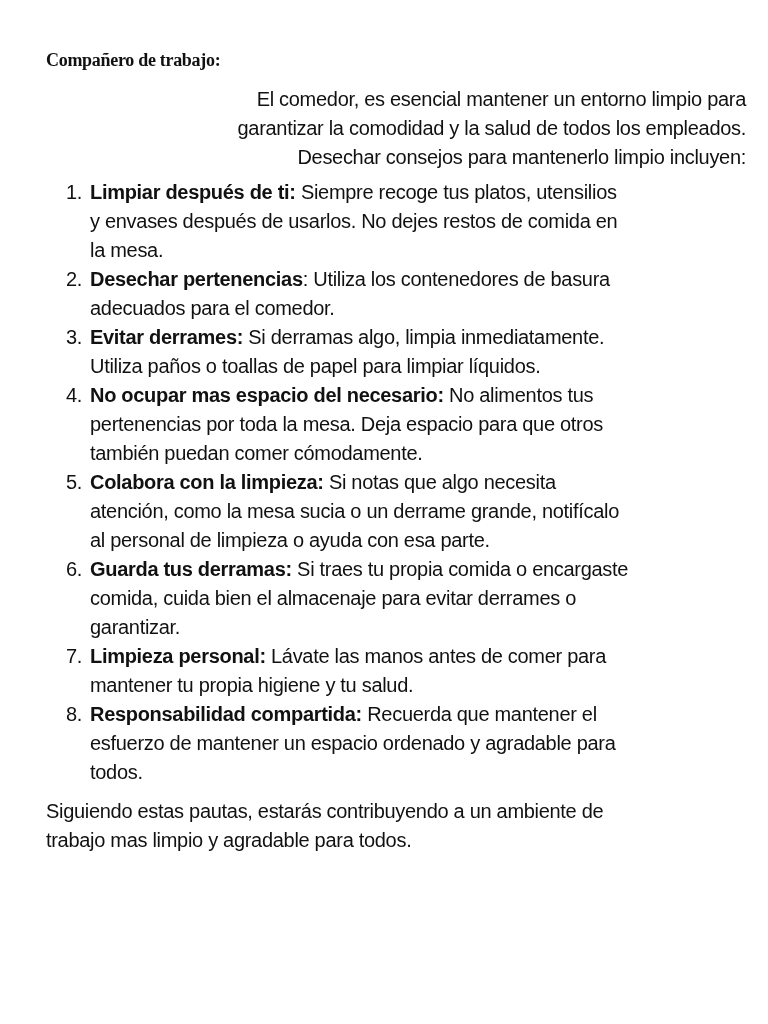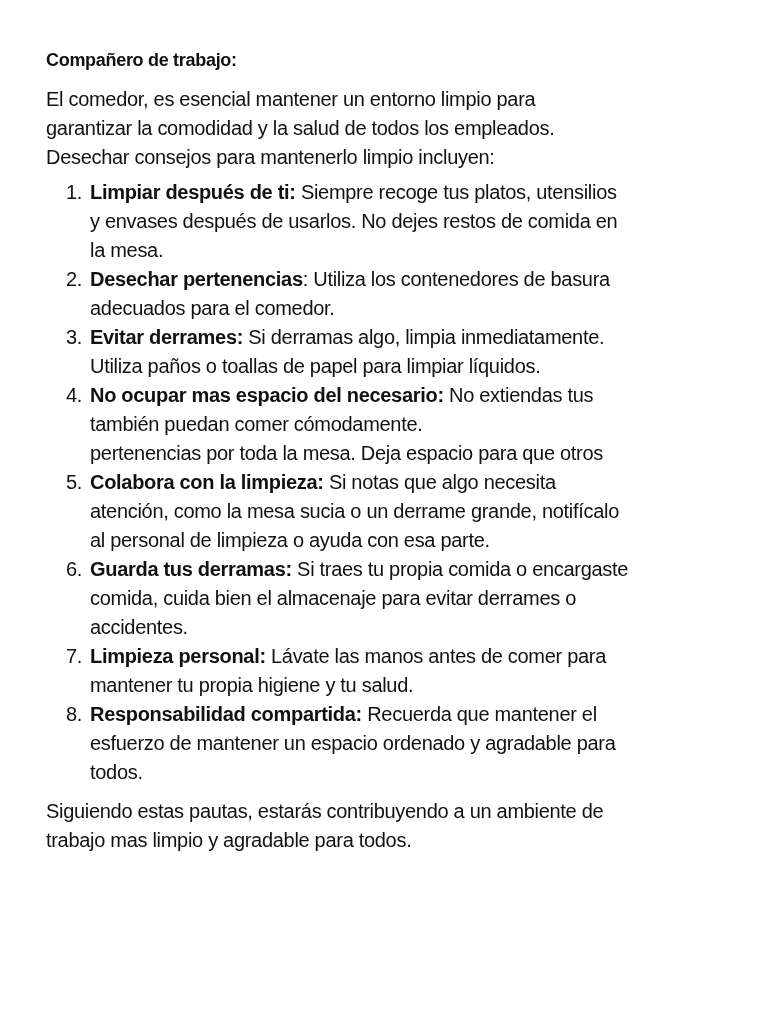--- a/index.html
+++ b/index.html
@@ -22,23 +22,25 @@
       width: 700px;
       font-size: 20px;
       line-height: 29px;
       letter-spacing: -0.3px;
     }
     .title {
       font-weight: bold;
       font-size: 18px;
       margin: 0 0 10px 0;
       line-height: 29px;
+      font-family: Liberation Serif, serif;
     }
     .intro {
       margin: 0 0 6px 0;
+      text-align: right;
     }
     .line { display: block; white-space: nowrap; }
     ol.tips {
       list-style: none;
       margin: 0;
       padding: 0;
     }
     ol.tips li {
       position: relative;
       padding-left: 44px;
@@ -78,35 +80,35 @@
       <span class="line"><span class="bold">Desechar pertenencias</span><span>: Utiliza los contenedores de basura</span></span>
       <span class="line">adecuados para el comedor.</span>
     </li>
     <li>
       <span class="num">3.</span>
       <span class="line"><span class="bold">Evitar derrames:</span><span> Si derramas algo, limpia inmediatamente.</span></span>
       <span class="line">Utiliza paños o toallas de papel para limpiar líquidos.</span>
     </li>
     <li>
       <span class="num">4.</span>
-      <span class="line"><span class="bold">No ocupar mas espacio del necesario:</span><span> No extiendas tus</span></span>
+      <span class="line"><span class="bold">No ocupar mas espacio del necesario:</span><span> No alimentos tus</span></span>
+      <span class="line">pertenencias por toda la mesa. Deja espacio para que otros</span>
       <span class="line">también puedan comer cómodamente.</span>
-      <span class="line">pertenencias por toda la mesa. Deja espacio para que otros</span>
     </li>
     <li>
       <span class="num">5.</span>
       <span class="line"><span class="bold">Colabora con la limpieza:</span><span> Si notas que algo necesita</span></span>
       <span class="line">atención, como la mesa sucia o un derrame grande, notifícalo</span>
       <span class="line">al personal de limpieza o ayuda con esa parte.</span>
     </li>
     <li>
       <span class="num">6.</span>
       <span class="line"><span class="bold">Guarda tus derramas:</span><span> Si traes tu propia comida o encargaste</span></span>
       <span class="line">comida, cuida bien el almacenaje para evitar derrames o</span>
-      <span class="line">accidentes.</span>
+      <span class="line">garantizar.</span>
     </li>
     <li>
       <span class="num">7.</span>
       <span class="line"><span class="bold">Limpieza personal:</span><span> Lávate las manos antes de comer para</span></span>
       <span class="line">mantener tu propia higiene y tu salud.</span>
     </li>
     <li>
       <span class="num">8.</span>
       <span class="line"><span class="bold">Responsabilidad compartida:</span><span> Recuerda que mantener el</span></span>
       <span class="line">esfuerzo de mantener un espacio ordenado y agradable para</span>

